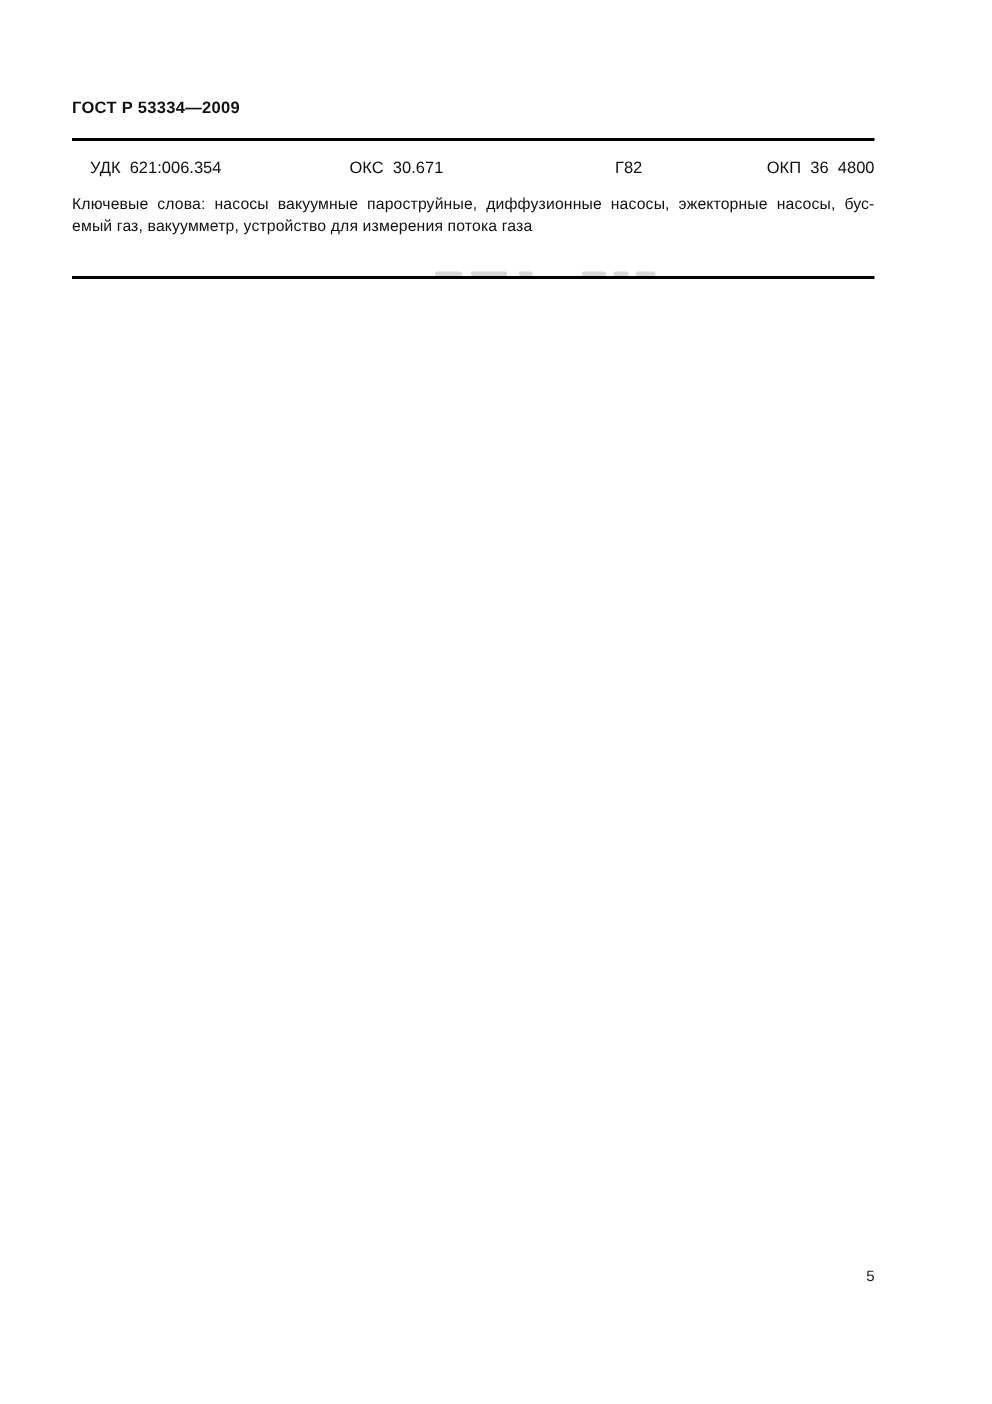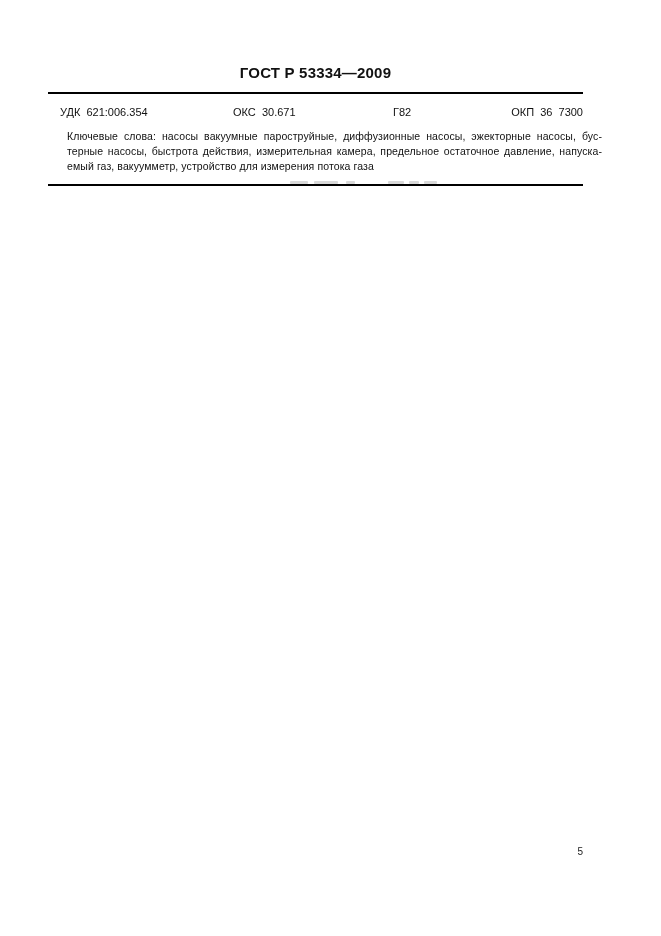--- a/index.html
+++ b/index.html
@@ -14,22 +14,22 @@
     background: #ffffff;
     font-family: "Liberation Sans", "DejaVu Sans", sans-serif;
     color: #111111;
     overflow: hidden;
   }
   .designation {
     position: absolute;
     top: 66px;
     left: 48px;
     width: 535px;
-    text-align: center;
-    font-size: 15px;
+    text-align: left;
+    font-size: 11px;
     font-weight: bold;
     line-height: 13px;
     letter-spacing: 0.2px;
     white-space: pre;
   }
   .rule {
     position: absolute;
     left: 48px;
     width: 535px;
     height: 2px;
@@ -46,31 +46,30 @@
     font-size: 11px;
     line-height: 13px;
   }
   .class-row span {
     position: absolute;
     top: 0;
     white-space: pre;
   }
   .udk { left: 12px; }
   .oks { left: 185px; }
-  .gcode { left: 345px; }
+  .gcode { left: 362px; }
   .okp { right: 0; }
   .keywords {
     position: absolute;
     top: 129px;
     left: 48px;
     width: 535px;
     font-size: 10.5px;
     line-height: 14.9px;
     letter-spacing: 0.1px;
-    margin-left: 19px;
   }
   .kw-line {
     height: 14.9px;
     overflow: hidden;
   }
   .kw-justify {
     text-align: justify;
     text-align-last: justify;
   }
   .artifact {
@@ -103,26 +102,25 @@
 <div class="page">
 
   <div class="designation">ГОСТ Р 53334—2009</div>
 
   <div class="rule rule-top"></div>
 
   <div class="class-row">
     <span class="udk">УДК  621:006.354</span>
     <span class="oks">ОКС  30.671</span>
     <span class="gcode">Г82</span>
-    <span class="okp">ОКП  36  7300</span>
+    <span class="okp">ОКП  36  4800</span>
   </div>
 
   <div class="keywords">
     <div class="kw-line kw-justify">Ключевые слова: насосы вакуумные пароструйные, диффузионные насосы, эжекторные насосы, бус-</div>
-    <div class="kw-line kw-justify">терные насосы, быстрота действия, измерительная камера, предельное остаточное давление, напуска-</div>
     <div class="kw-line">емый газ, вакуумметр, устройство для измерения потока газа</div>
   </div>
 
   <div class="artifact a1"></div>
   <div class="artifact a2"></div>
   <div class="artifact a3"></div>
   <div class="artifact a4"></div>
   <div class="artifact a5"></div>
   <div class="artifact a6"></div>
 

